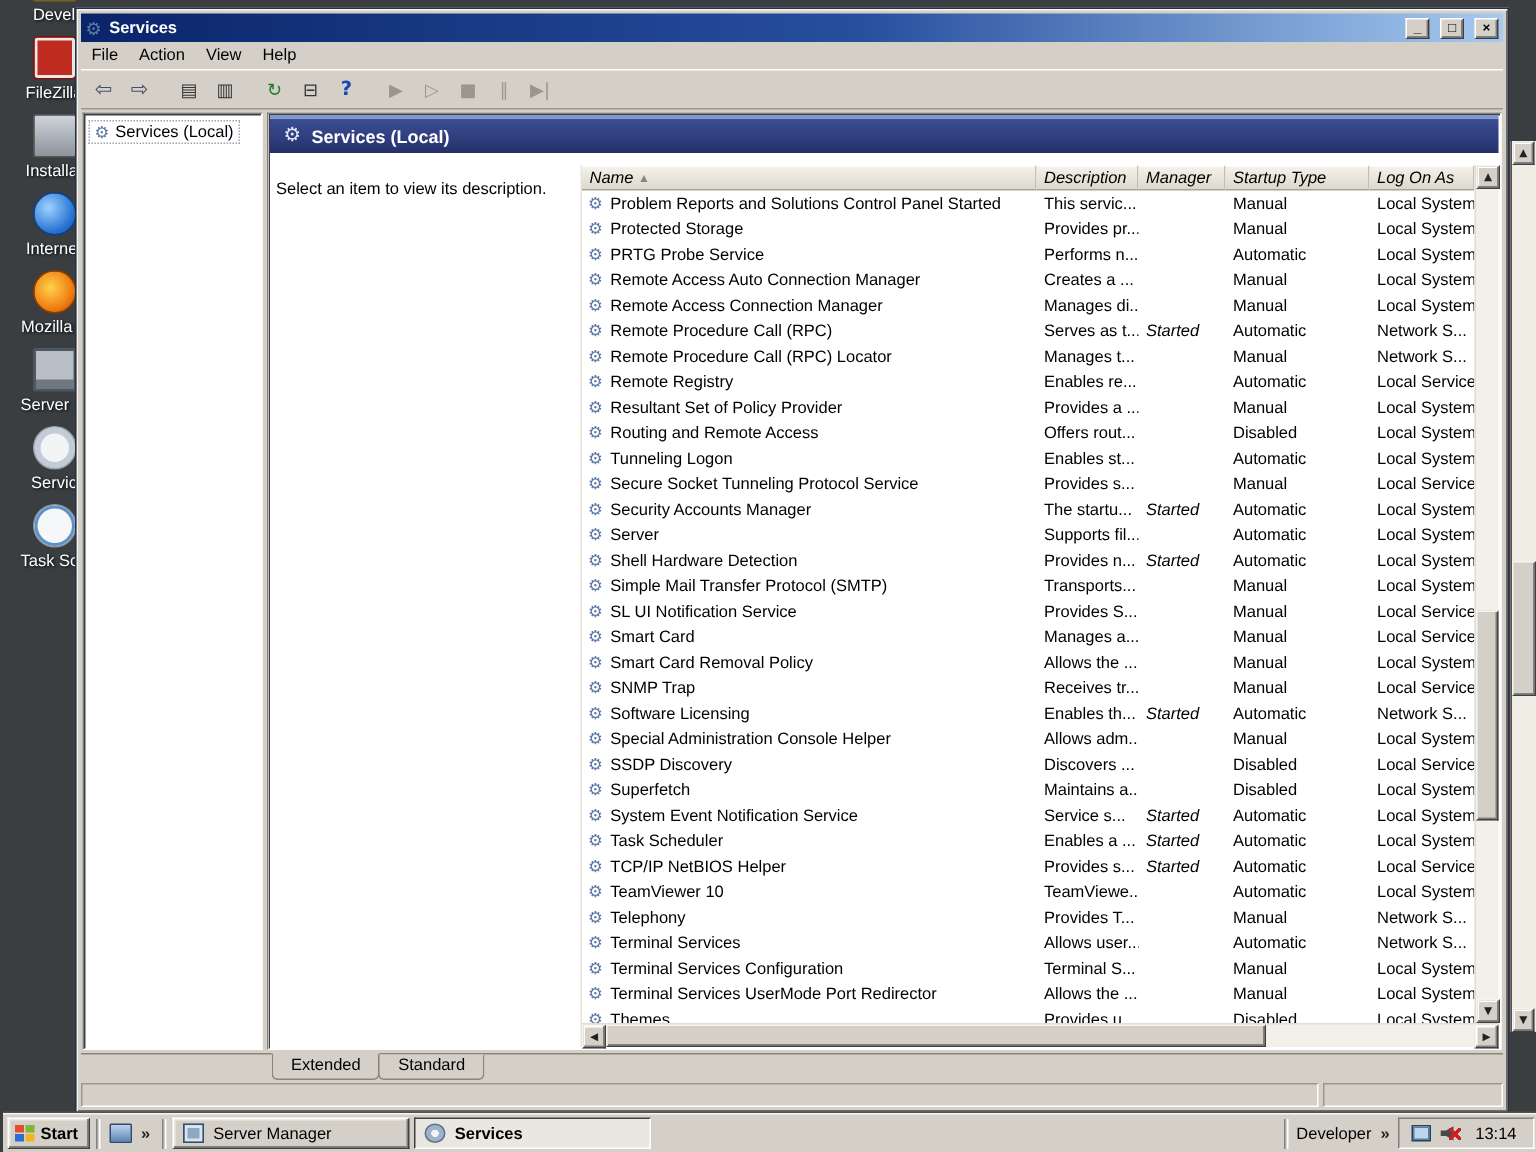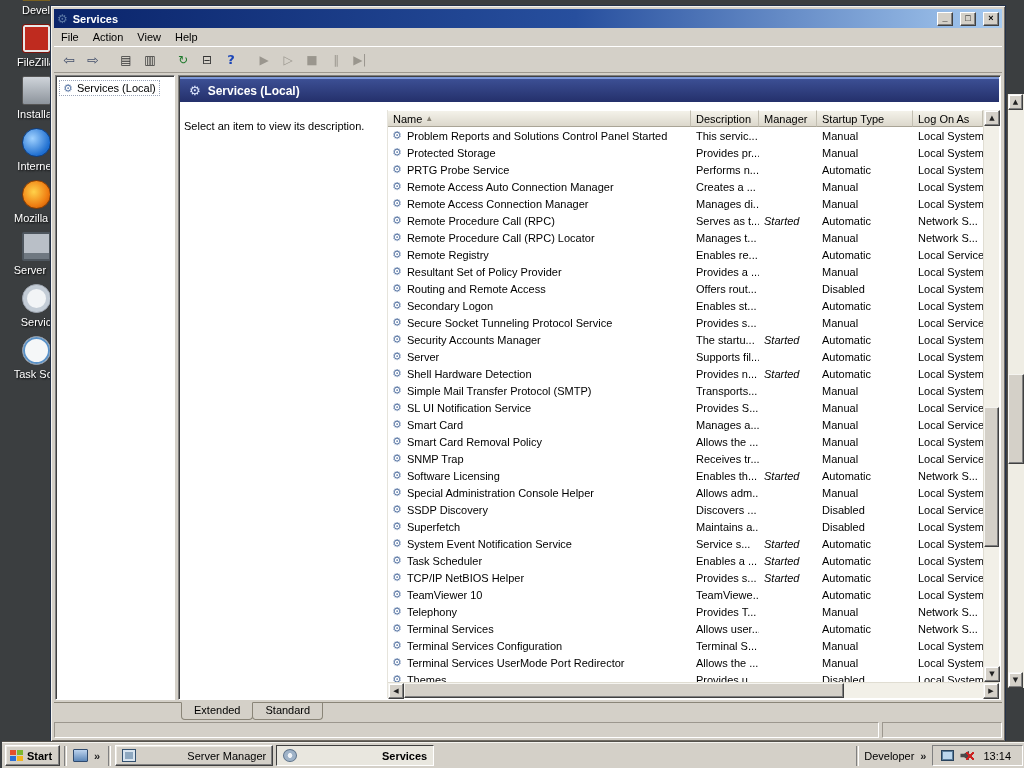--- a/index.html
+++ b/index.html
@@ -66,21 +66,21 @@
     border-top: 2px solid #7b96d6; display: flex; align-items: center; gap: 7px; padding: 0 9px; }
   .band .gear { color: #dfe8ff; font-size: 13px; }
   .band-text { color: #fff; font-weight: bold; font-size: 12px; }
   .band-gap { height: 8px; flex: none; }
   .mbody { flex: 1; display: flex; min-height: 0; }
   .descpane { width: 208px; flex: none; padding: 10px 4px 0 4px; border-right: 1px solid #e6e4dc; }
 
   .listarea { flex: 1; display: flex; flex-direction: column; min-width: 0; }
   .listtop { flex: 1; display: flex; min-height: 0; }
   .cols { flex: 1; display: flex; flex-direction: column; min-width: 0; overflow: hidden; }
-  .lheader { height: 17px; flex: none; display: flex; }
+  .lheader { height: 17px; flex: none; display: flex; font-style: italic; }
   .hcell { display: flex; align-items: center; gap: 3px; padding: 0 5px; white-space: nowrap; overflow: hidden; flex: none;
     background: linear-gradient(180deg,#f4f2ea,#dcd8cc); border-right: 1px solid #c3bfb2; border-bottom: 1px solid #a9a496; border-top: 1px solid #fff; }
   .lheader > .hcell:nth-of-type(1) { width: 303px; }
   .lheader > .hcell:nth-of-type(2) { width: 68px; }
   .lheader > .hcell:nth-of-type(3) { width: 58px; }
   .lheader > .hcell:nth-of-type(4) { width: 96px; }
   .lheader > .hcell:nth-of-type(5) { flex: 1; }
   .sort { font-size: 8px; color: #8a8577; }
   .rows { flex: 1; overflow: hidden; }
   .srow { height: 17px; display: flex; align-items: center; white-space: nowrap; }
@@ -128,21 +128,21 @@
   .winlogo { width: 13px; height: 12px; display: grid; grid-template-columns: 6px 6px; grid-template-rows: 5px 5px; gap: 1px; }
   .winlogo i:nth-child(1){ background:#e34f2c; } .winlogo i:nth-child(2){ background:#7db832; }
   .winlogo i:nth-child(3){ background:#2a6fd6; } .winlogo i:nth-child(4){ background:#f3b51f; }
   .tb-div { width: 3px; height: 20px; border-left: 1px solid #808080; border-right: 1px solid #fff; margin: 0 1px; flex: none; }
   .quick { display: flex; align-items: center; gap: 4px; padding: 0 2px; }
   .ql-icon { width: 15px; height: 13px; border: 1px solid #2f4a6e; background: linear-gradient(180deg,#bcd3ee,#5d87b8); border-radius: 1px; }
   .chev { font-weight: bold; color: #222; padding: 0 2px; }
   .taskbtns { display: flex; gap: 3px; }
   .taskbtn { width: 158px; height: 21px; display: flex; align-items: center; gap: 6px; padding: 0 6px; background: #d4d0c8;
     border: 1px solid; border-color: #fff #404040 #404040 #fff; box-shadow: inset -1px -1px 0 #808080, inset 1px 1px 0 #ece9e2;
-    overflow: hidden; white-space: nowrap; justify-content: space-between; }
+    overflow: hidden; white-space: nowrap; }
   .taskbtn.active { border-color: #404040 #fff #fff #404040; box-shadow: none; background: #e9e7df; font-weight: bold; }
   .tb-icon { width: 14px; height: 13px; flex: none; }
   .tb-icon[data-icon="server-manager-icon"] { background: #8ea8c0; border: 1px solid #33506e; box-shadow: inset 0 0 0 2px #d8e4ef; }
   .tb-icon[data-icon="services-taskbtn-icon"] { background: radial-gradient(circle,#f0f3f7 30%, #9fb3c8 31%); border: 1px solid #5a7088; border-radius: 50%; }
   .tray { margin-left: auto; display: flex; align-items: center; gap: 4px; }
   .traybox { height: 21px; display: flex; align-items: center; gap: 6px; padding: 0 8px;
     border: 1px solid; border-color: #808080 #fff #fff #808080; }
   .tray-icon { display: inline-block; }
   .tray-icon.net { width: 13px; height: 11px; border: 1px solid #28425c; background: #bcd7ee; box-shadow: inset 0 0 0 1px #5c7f9e; }
   .tray-icon.vol { width: 14px; height: 12px; position: relative; }
@@ -407,21 +407,21 @@
                     </span>
                     <span class="cell c-desc">Offers rout...</span>
                     <span class="cell c-status"></span>
                     <span class="cell c-startup">Disabled</span>
                     <span class="cell c-logon">Local System</span>
                   </div>
 
                   <div class="srow tpl-root">
                     <span class="cell c-name">
                       <span class="gear row-gear">⚙</span>
-                      <span>Secondary Logon</span>
+                      <span>Tunneling Logon</span>
                     </span>
                     <span class="cell c-desc">Enables st...</span>
                     <span class="cell c-status"></span>
                     <span class="cell c-startup">Automatic</span>
                     <span class="cell c-logon">Local System</span>
                   </div>
 
                   <div class="srow tpl-root">
                     <span class="cell c-name">
                       <span class="gear row-gear">⚙</span>

